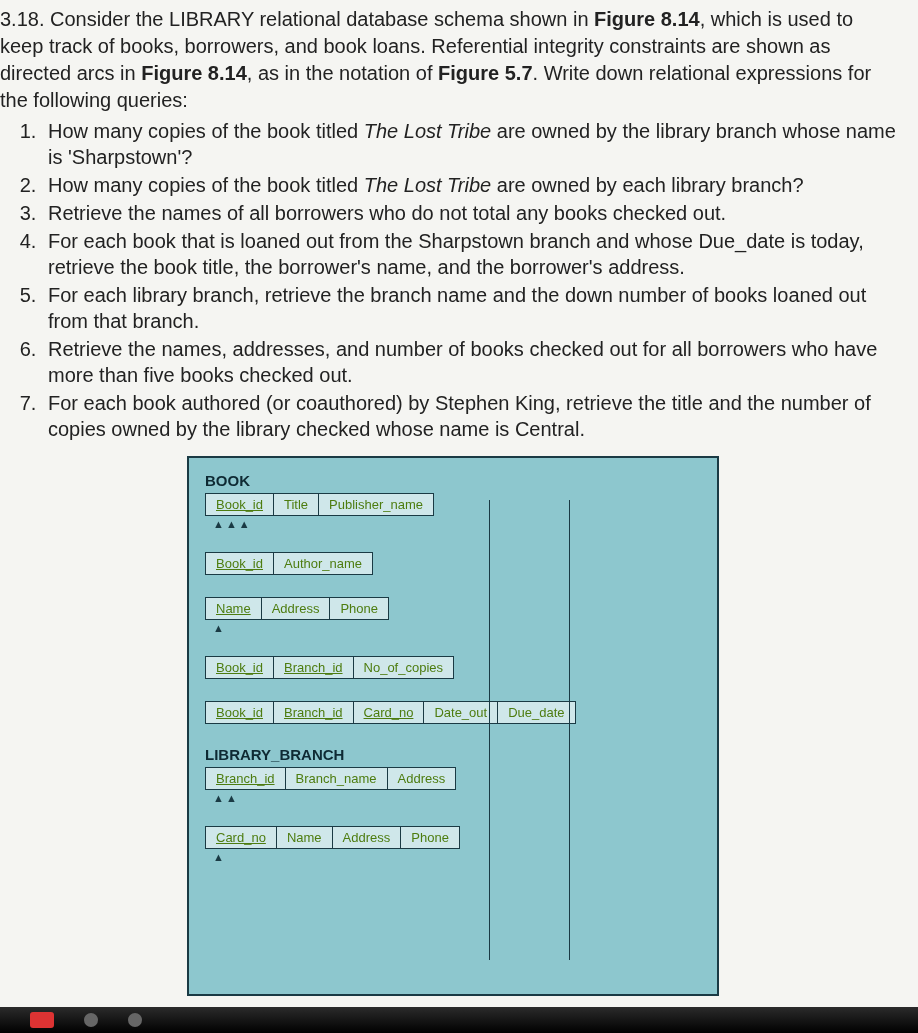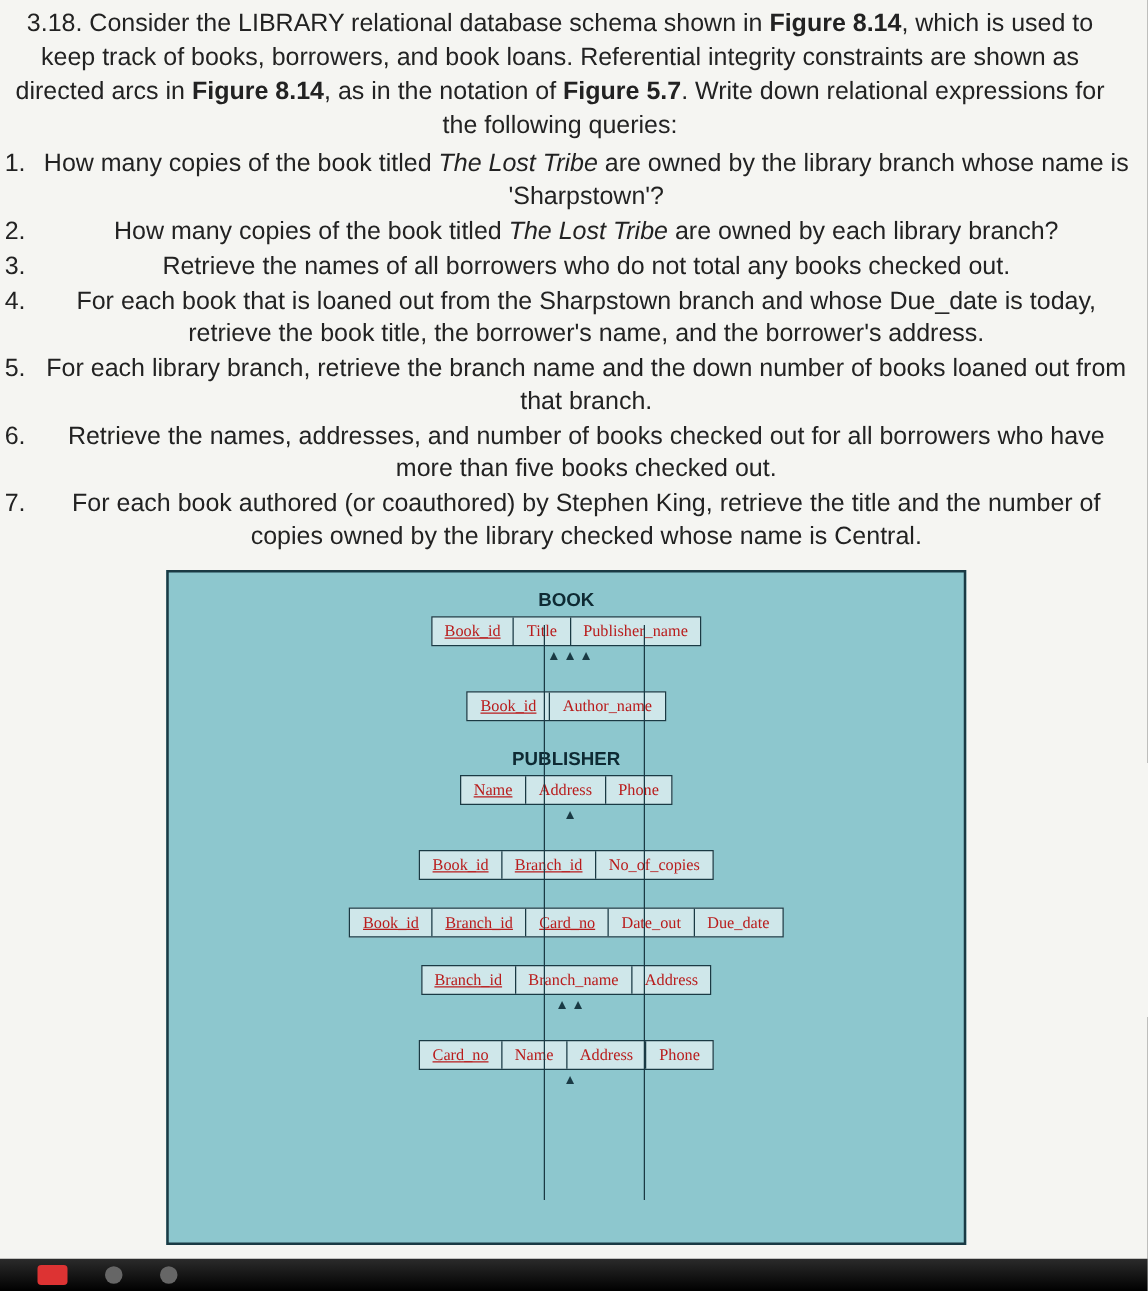--- a/index.html
+++ b/index.html
@@ -10,49 +10,48 @@
     display: flex;
     justify-content: center;
   }
   .page {
     width: 918px;
     min-height: 1033px;
     background: #f5f5f2;
     box-sizing: border-box;
     padding: 6px 12px 0 0;
     position: relative;
-    text-align: center;
   }
   .problem {
     font-size: 20px;
     line-height: 1.35;
     color: #222;
     padding: 0 10px 0 0;
   }
   .problem .num {
     font-weight: normal;
   }
   .fig { font-weight: bold; }
   ol.qlist {
     margin: 4px 0 0 0;
-    padding-left: 26px;
+    padding-left: 42px;
     font-size: 20px;
     line-height: 1.3;
     color: #222;
   }
   ol.qlist li {
     margin-bottom: 2px;
     padding-left: 6px;
   }
   .ital { font-style: italic; }
 
   
   .diagram-wrap {
     margin: 14px auto 0 auto;
-    width: 640px;
+    width: 532px;
   }
   .diagram {
     background: #8dc7ce;
     border: 2px solid #1a3a44;
     padding: 14px 16px 20px 16px;
     box-sizing: border-box;
     position: relative;
     min-height: 540px;
   }
   .table-block {
@@ -66,23 +65,22 @@
   }
   .attrs {
     display: inline-flex;
     border: 1px solid #1a3a44;
     background: #cfe7ea;
   }
   .attrs .cell {
     border-right: 1px solid #1a3a44;
     padding: 3px 10px;
     font-size: 13px;
-    color: #b91c1c;
+    color: #4d7c0f;
     white-space: nowrap;
-    font-family: Liberation Serif, serif;
   }
   .attrs .cell:last-child { border-right: none; }
   .attrs .pk { text-decoration: underline; }
 
   
   .arrows {
     margin-top:2px;
     font-size:11px;
     color:#1a3a44;
     letter-spacing:2px;
@@ -160,21 +158,20 @@
       </div>
 
       <div class="table-block">
         <div class="attrs">
           <span class="cell pk">Book_id</span>
           <span class="cell">Author_name</span>
         </div>
       </div>
 
       <div class="table-block">
-        <div class="tname">PUBLISHER</div>
         <div class="attrs">
           <span class="cell pk">Name</span>
           <span class="cell">Address</span>
           <span class="cell">Phone</span>
         </div>
         <div class="arrows">▲</div>
       </div>
 
       <div class="table-block">
         <div class="attrs">
@@ -188,20 +185,21 @@
         <div class="attrs">
           <span class="cell pk">Book_id</span>
           <span class="cell pk">Branch_id</span>
           <span class="cell pk">Card_no</span>
           <span class="cell">Date_out</span>
           <span class="cell">Due_date</span>
         </div>
       </div>
 
       <div class="table-block">
+        <div class="tname">LIBRARY_BRANCH</div>
         <div class="attrs">
           <span class="cell pk">Branch_id</span>
           <span class="cell">Branch_name</span>
           <span class="cell">Address</span>
         </div>
         <div class="arrows">▲▲</div>
       </div>
 
       <div class="table-block" style="margin-bottom:4px;">
         <div class="attrs">

